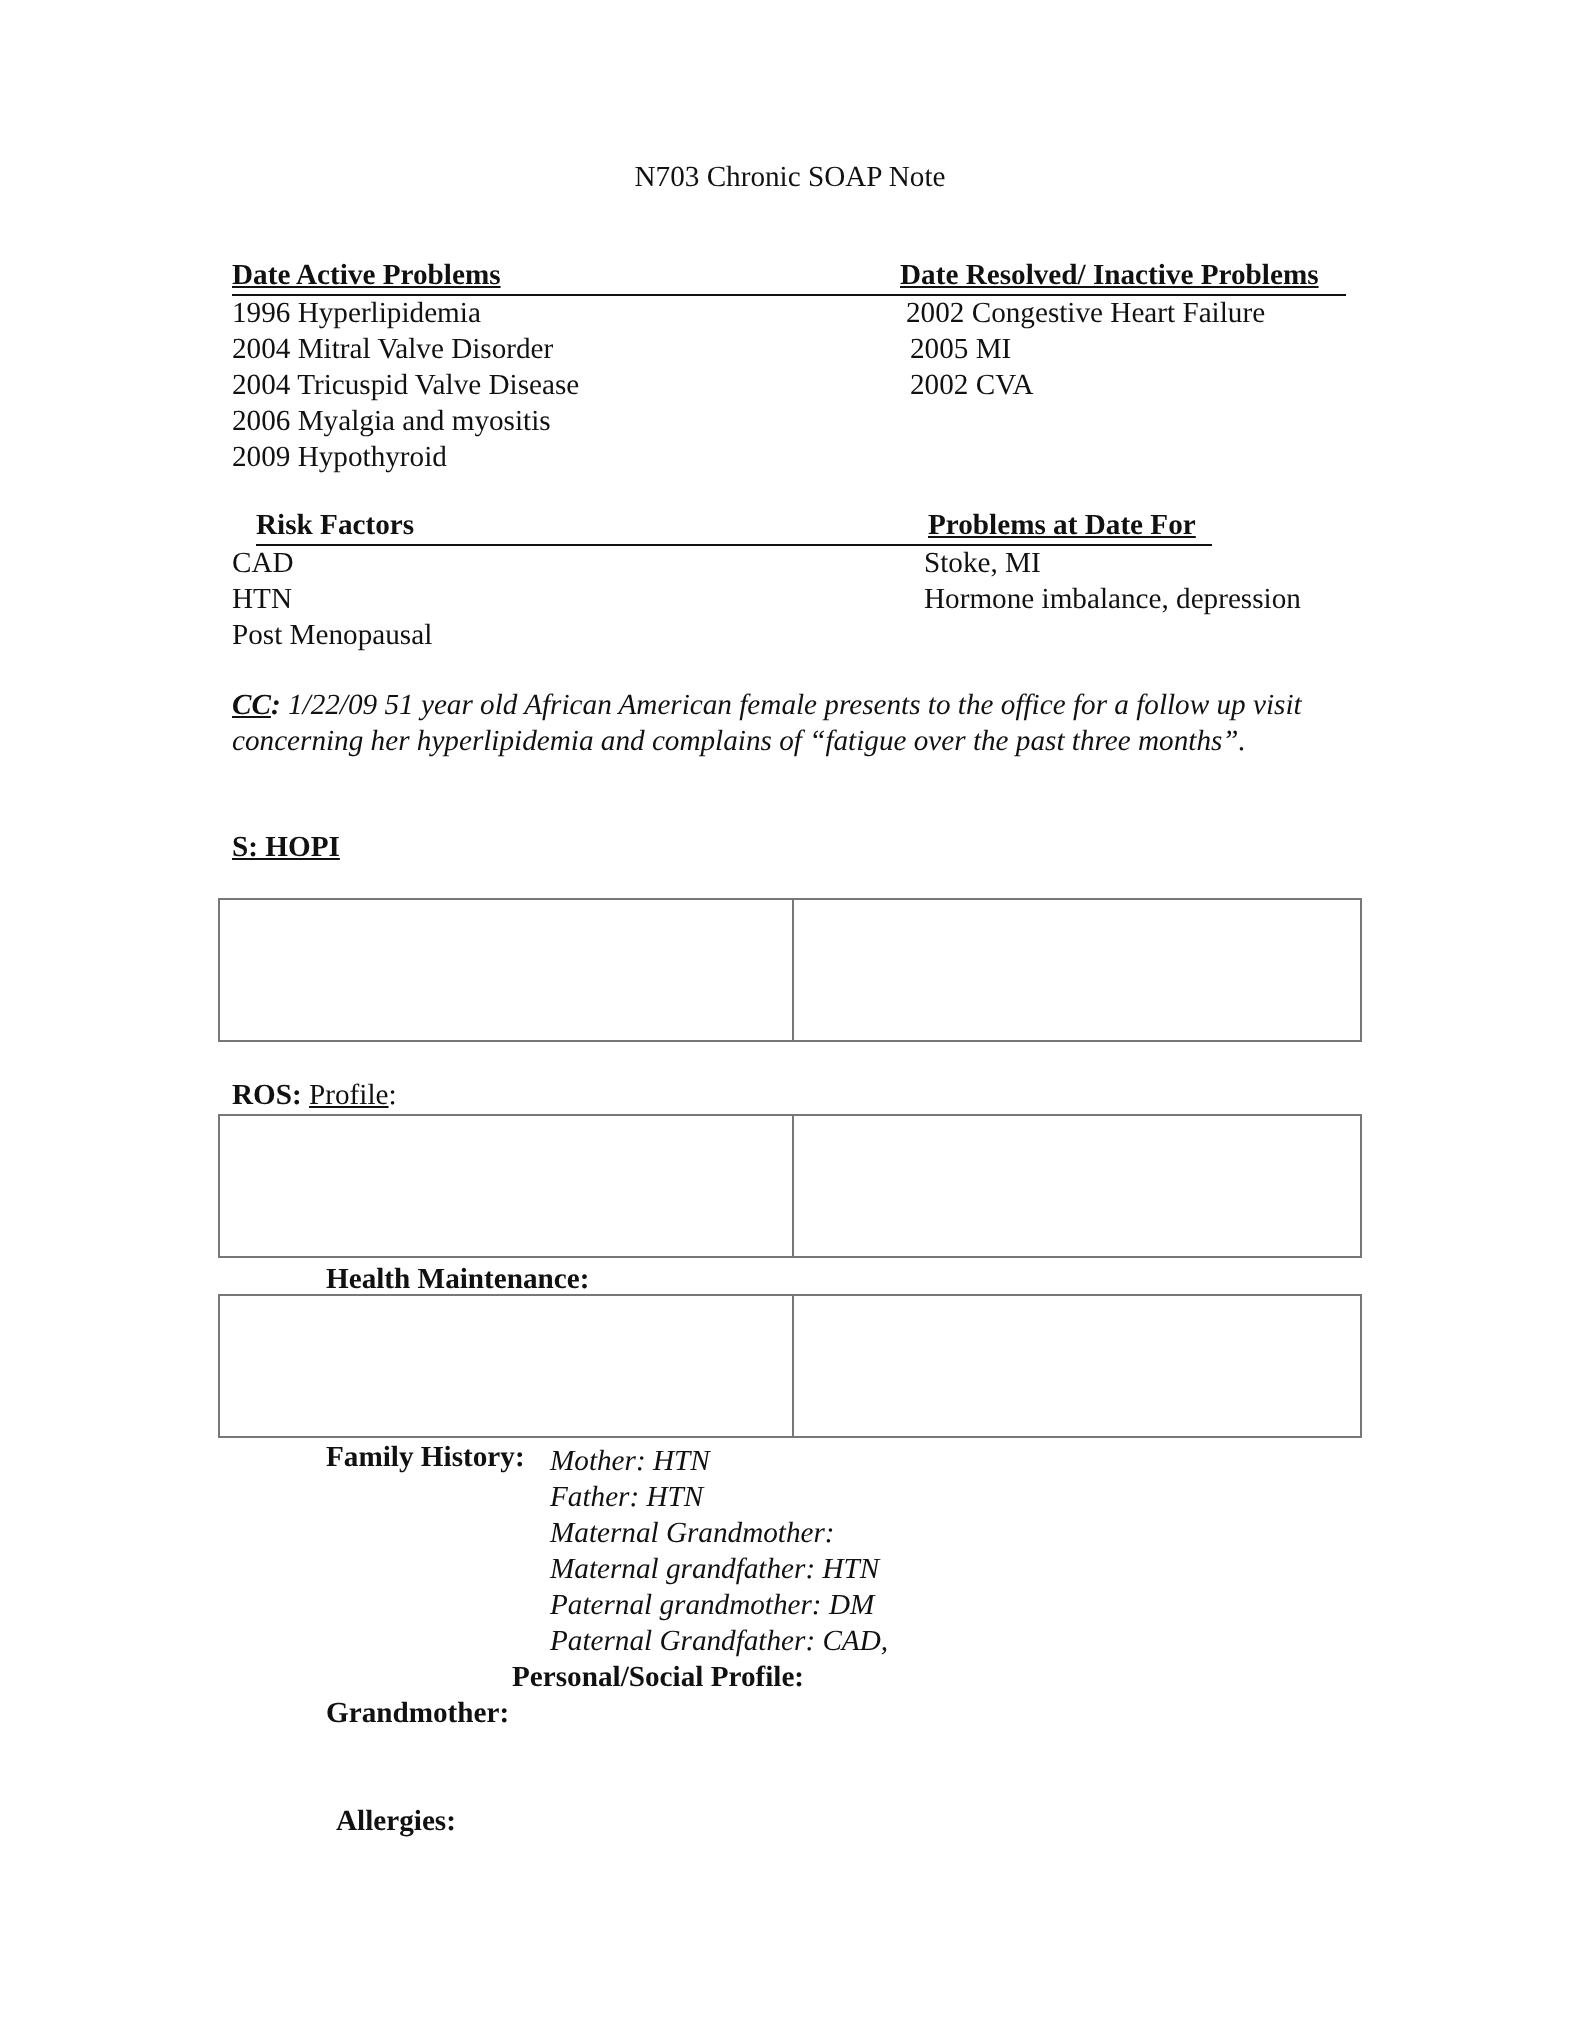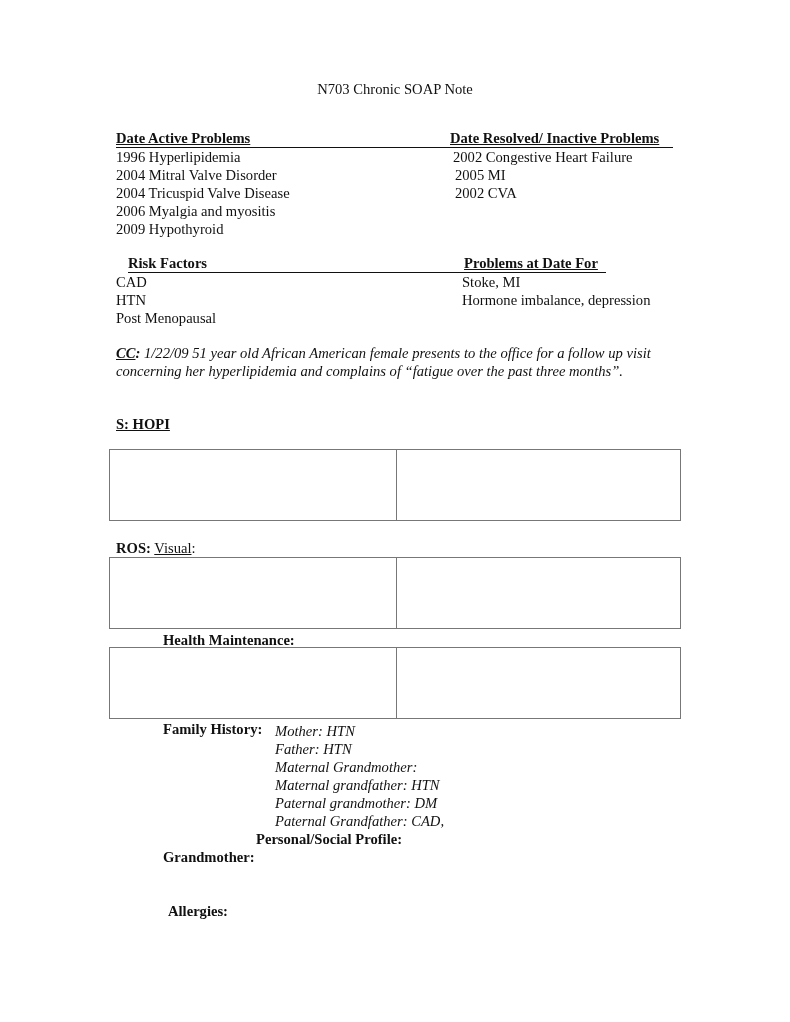--- a/index.html
+++ b/index.html
@@ -76,21 +76,21 @@
 
 <div class="cc"><span class="b u">CC</span><span class="b">:</span><span> 1/22/09 51 year old African American female presents to the office for a follow up visit concerning her hyperlipidemia and complains of “fatigue over the past three months”.</span></div>
 
 <div class="abs b u" style="left:116px; top:415px;">S: HOPI</div>
 
 <div class="box" style="top:449px;">
   <div class="cell"></div>
   <div class="cell"></div>
 </div>
 
-<div class="abs" style="left:116px; top:539px;"><span class="b">ROS:</span> <span class="u">Visual</span><span>:</span></div>
+<div class="abs" style="left:116px; top:539px;"><span class="b">ROS:</span> <span class="u">Profile</span><span>:</span></div>
 
 <div class="box" style="top:557px;">
   <div class="cell"></div>
   <div class="cell"></div>
 </div>
 
 <div class="abs b" style="left:163px; top:631px;">Health Maintenance:</div>
 
 <div class="box" style="top:647px;">
   <div class="cell"></div>

